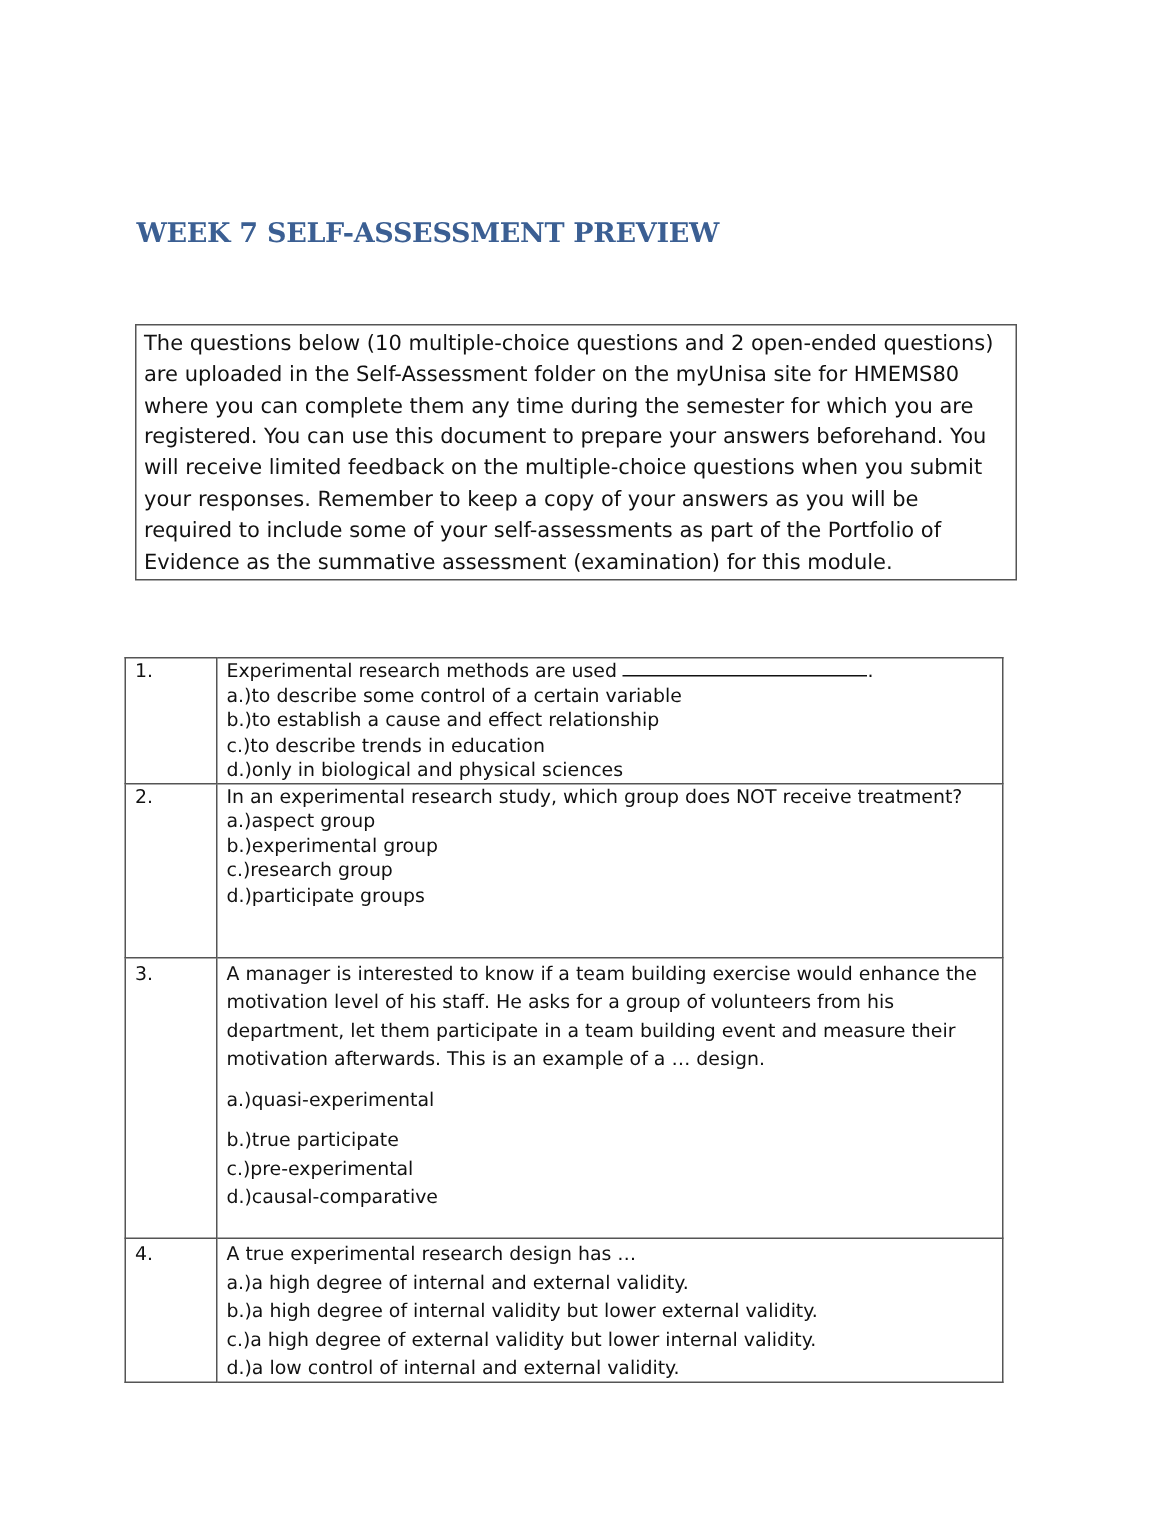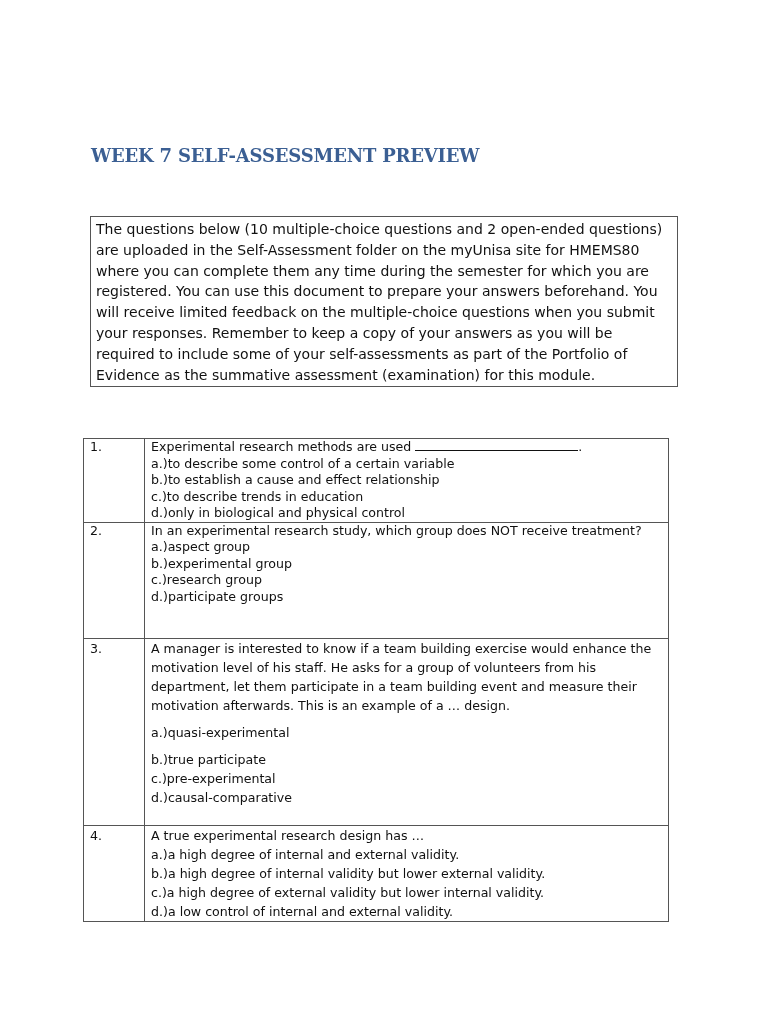--- a/index.html
+++ b/index.html
@@ -29,21 +29,21 @@
 
 <table class="q">
   <tbody>
       <tr style="height:83px;">
     <td class="num l">1.</td>
     <td>
       <div class="l"><span>Experimental research methods are used</span> <span class="blank"></span><span>.</span></div>
       <div class="l">a.)to describe some control of a certain variable</div>
       <div class="l">b.)to establish a cause and effect relationship</div>
       <div class="l">c.)to describe trends in education</div>
-      <div class="l">d.)only in biological and physical control</div>
+      <div class="l">d.)only in biological and physical sciences</div>
     </td>
   </tr>
   <tr style="height:116px;">
     <td class="num l">2.</td>
     <td>
       <div class="l">In an experimental research study, which group does NOT receive treatment?</div>
       <div class="l">a.)aspect group</div>
       <div class="l">b.)experimental group</div>
       <div class="l">c.)research group</div>
       <div class="l">d.)participate groups</div>

